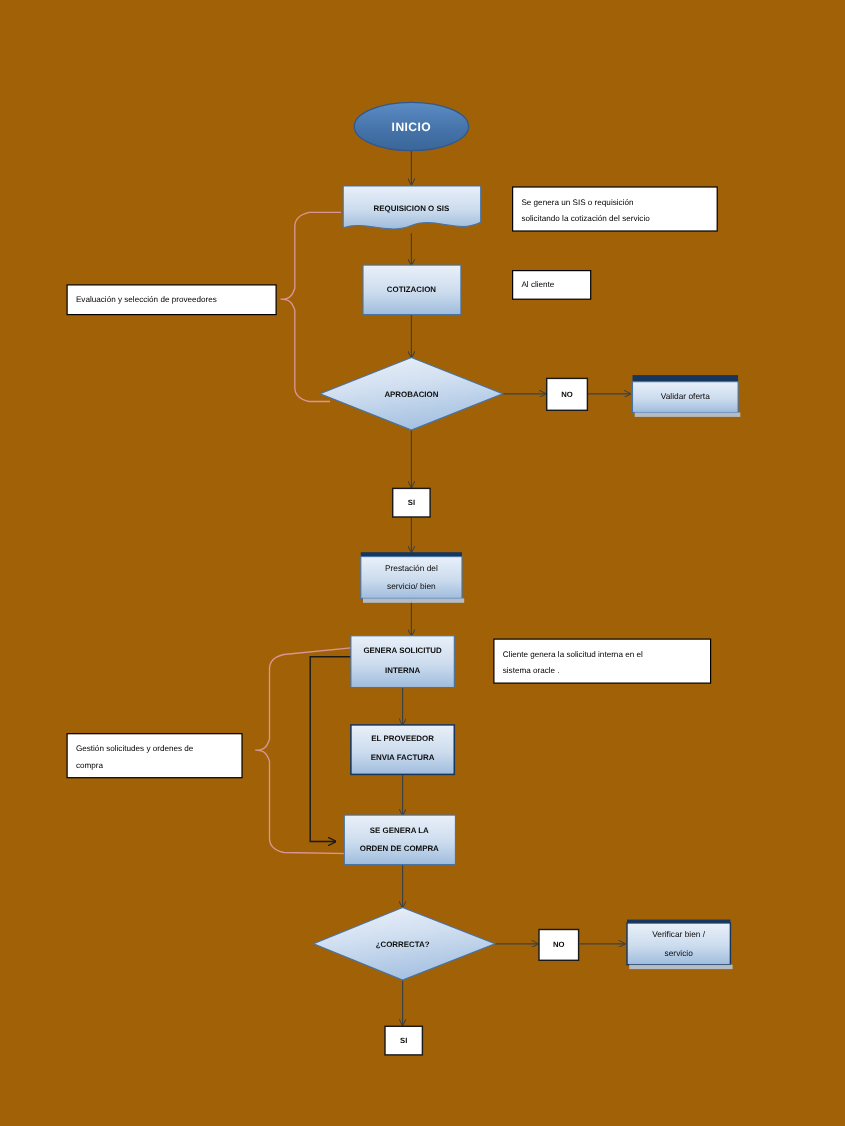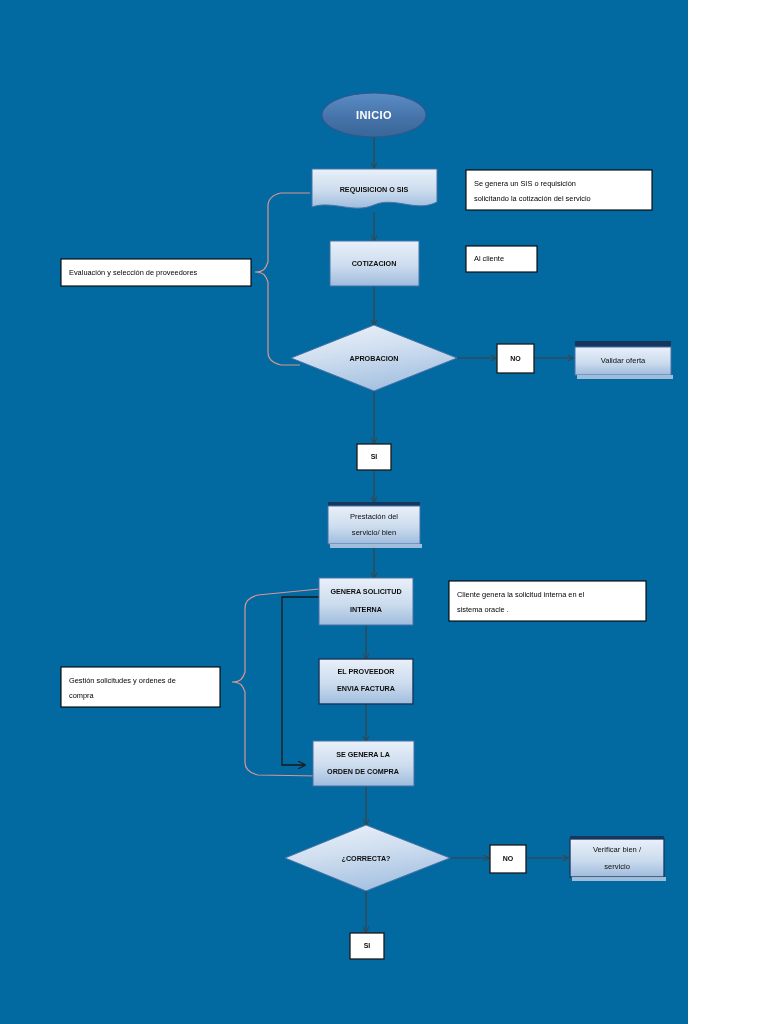--- a/index.html
+++ b/index.html
@@ -9,23 +9,23 @@
     background: #ffffff;
   }
   body {
     width: 768px;
     height: 1024px;
     overflow: hidden;
     font-family: "Liberation Sans", sans-serif;
   }
   #diagram-root {
     position: relative;
-    width: 688px;
+    width: 768px;
     height: 1024px;
-    background: #0369a1;
+    background: #a16207;
   }
   svg#flow-svg {
     position: absolute;
     top: 0;
     left: 0;
     width: 768px;
     height: 1024px;
   }
   .node-label {
     font-family: "Liberation Sans", sans-serif;

